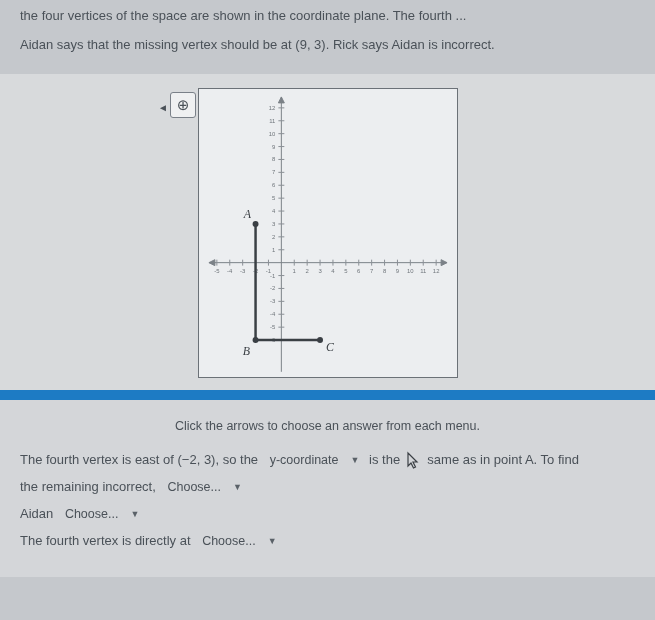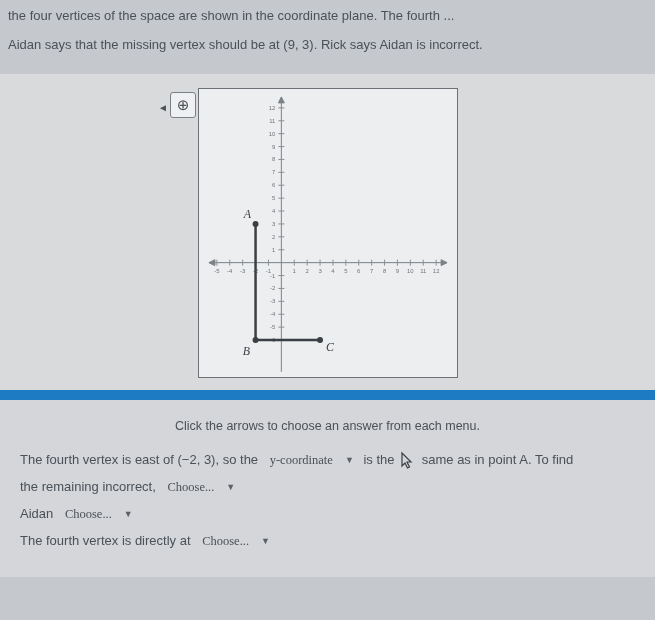--- a/index.html
+++ b/index.html
@@ -5,21 +5,21 @@
   * { margin: 0; padding: 0; box-sizing: border-box; }
   body {
     width: 655px;
     height: 620px;
     background: #c5c8cc;
     font-family: Arial, Helvetica, sans-serif;
     overflow: hidden;
     position: relative;
   }
   .problem-text {
-    padding: 6px 20px 10px 8px;
+    padding: 6px 20px 10px 20px;
     color: #4a5158;
     font-size: 13px;
     line-height: 1.6;
   }
   .problem-text p { margin-bottom: 8px; }
   .graph-area {
     background: #d8dadc;
     padding: 14px 0 12px 0;
     display: flex;
     justify-content: center;
@@ -78,21 +78,20 @@
     text-align: center;
   }
   .dropdown {
     display: inline-flex;
     align-items: center;
     gap: 12px;
     color: #4a5158;
     padding: 1px 6px 1px 8px;
     font-size: 12.5px;
     cursor: pointer;
-    font-family: Liberation Serif, serif;
   }
   .caret {
     font-size: 9px;
     color: #5a6168;
   }
   .cursor-icon {
     display: inline-block;
     vertical-align: middle;
     margin: 0 2px;
   }

